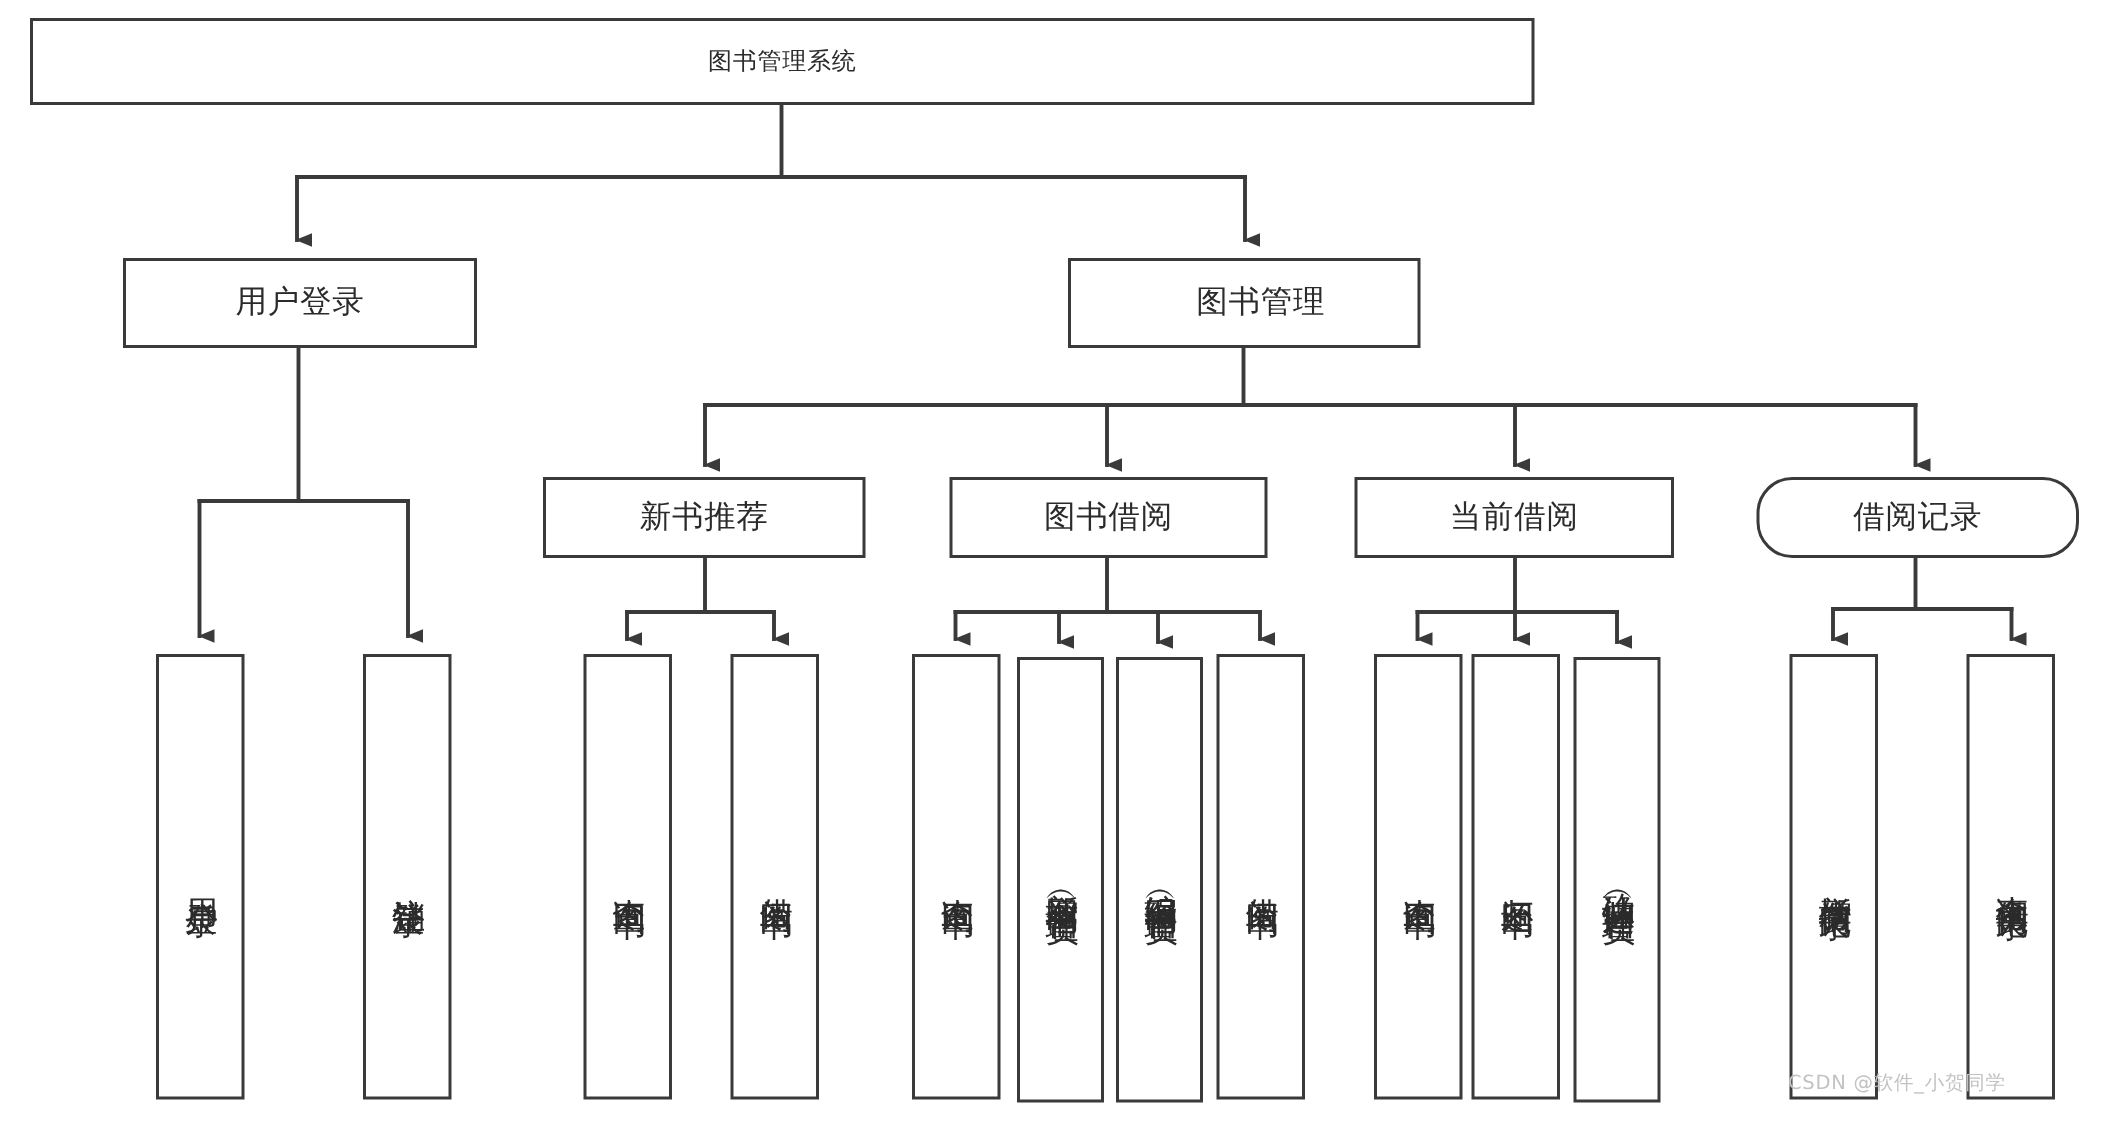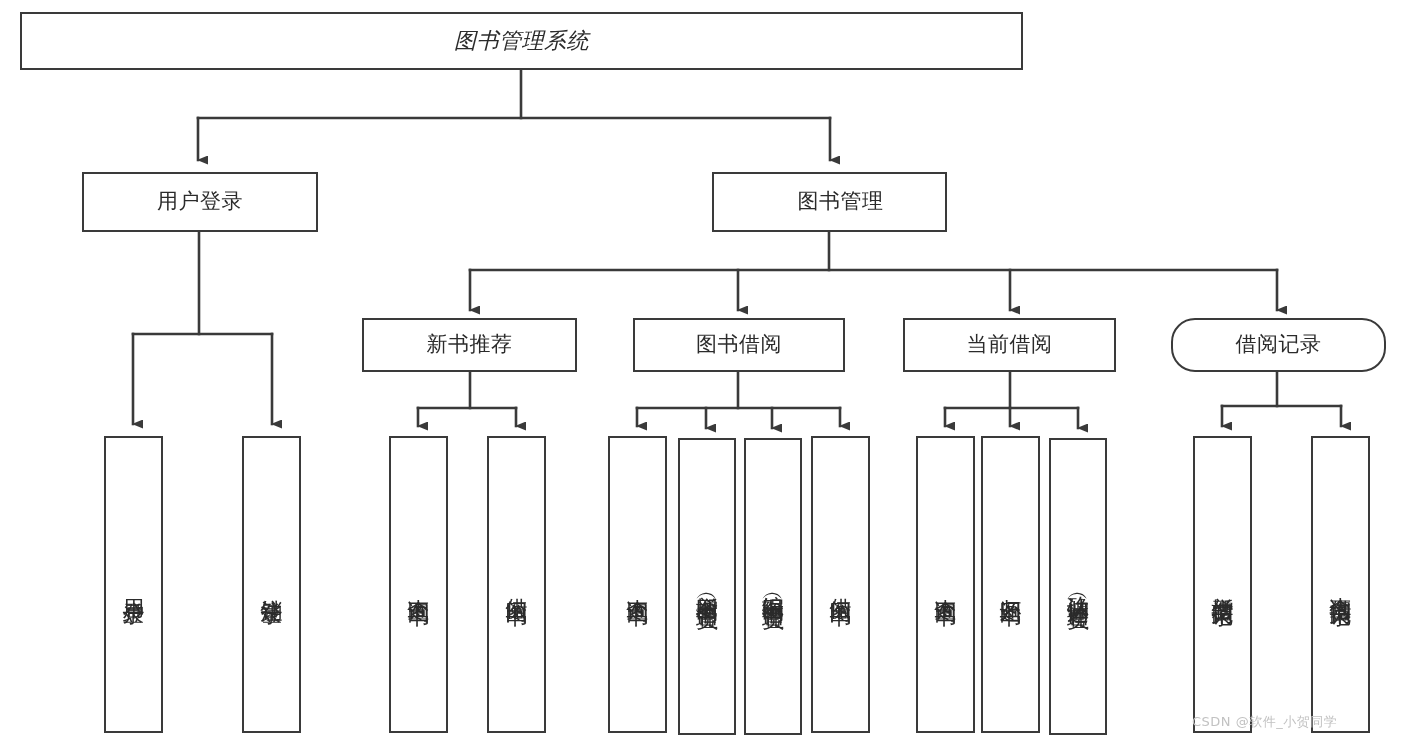--- a/index.html
+++ b/index.html
@@ -41,22 +41,21 @@
     text-align: center;
     line-height: 1.12;
     white-space: pre;
   }
   
   .node.horiz .node-label {
     font-size: 21px;
     letter-spacing: 0.5px;
   }
   .node.root .node-label {
-    font-size: 22px;
-    font-style: italic;
+    font-size: 16px;
   }
   
   .node.vert {
     align-items: center;
     justify-content: center;
   }
   .node.vert .node-label {
     writing-mode: vertical-rl;
     text-orientation: upright;
     font-size: 22px;

